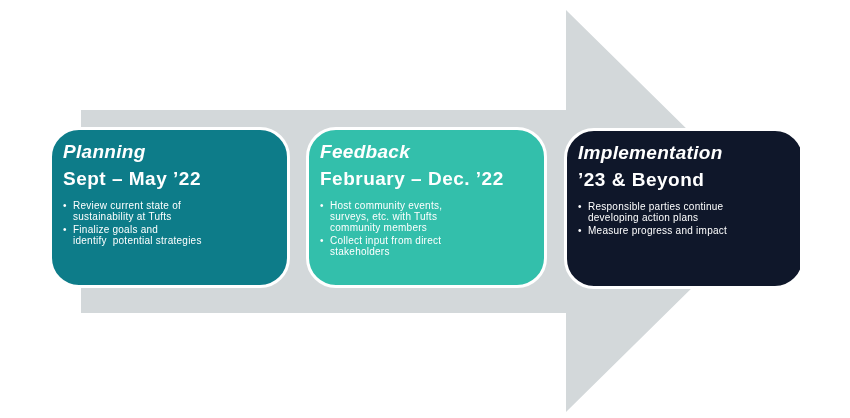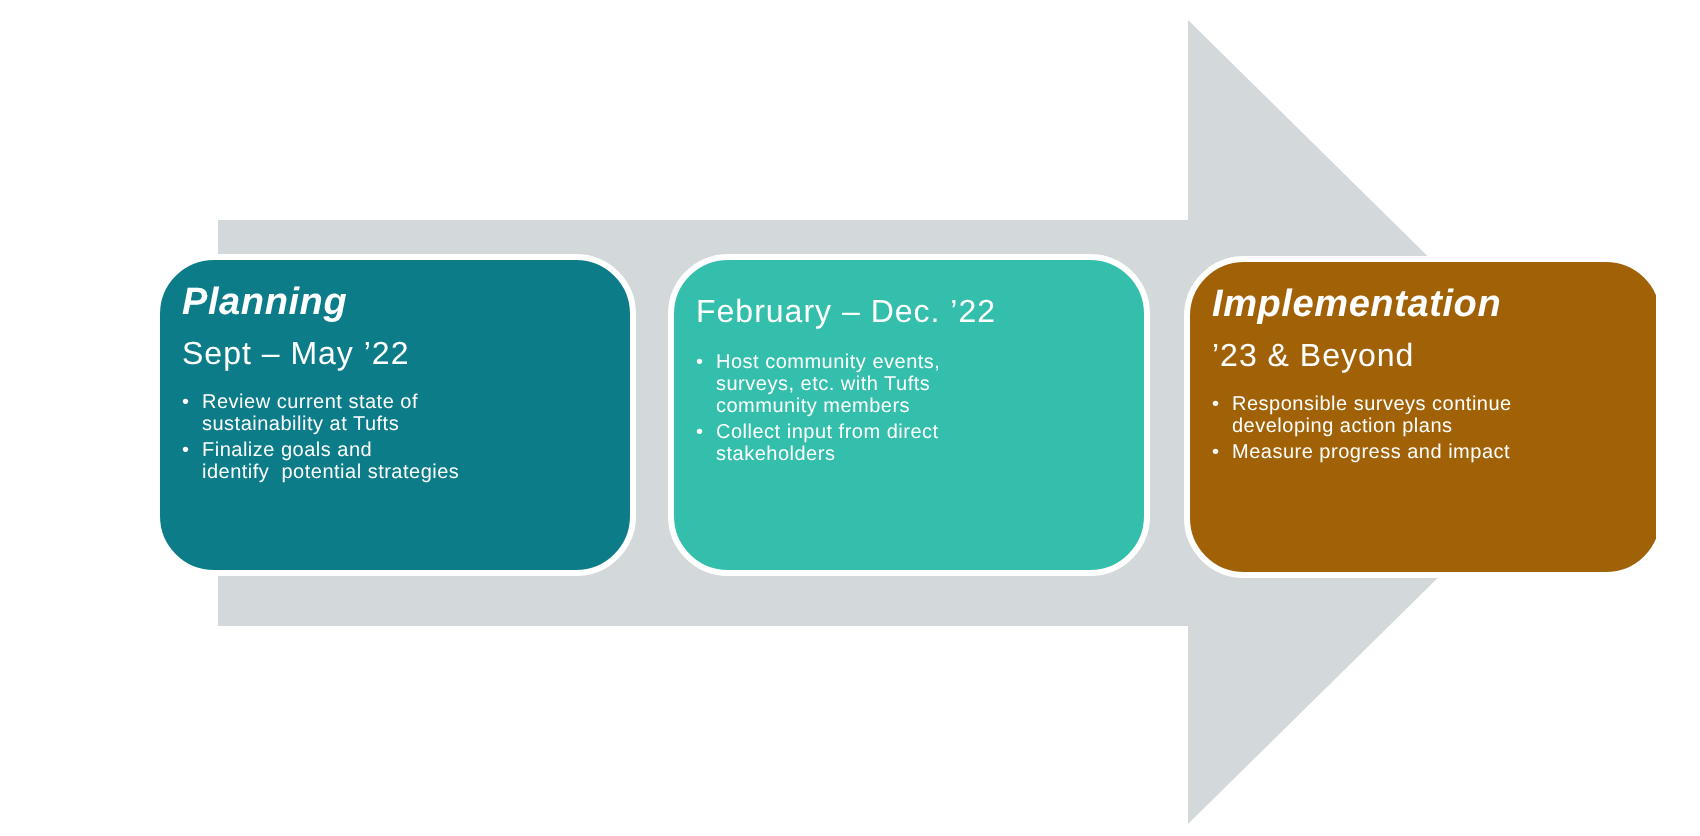--- a/index.html
+++ b/index.html
@@ -7,21 +7,20 @@
     padding: 0;
     background: #ffffff;
     font-family: "Liberation Sans", sans-serif;
   }
   .canvas {
     position: relative;
     width: 800px;
     height: 418px;
     background: #ffffff;
     overflow: hidden;
-    margin-left: 28px;
   }
   .arrow-svg {
     position: absolute;
     left: 0;
     top: 0;
   }
   .stage-card {
     position: absolute;
     top: 127px;
     width: 241px;
@@ -37,22 +36,22 @@
   .card-implementation { left: 564px; top: 128px; }
   .stage-title {
     font-size: 19px;
     font-weight: bold;
     font-style: italic;
     letter-spacing: 0.3px;
     margin: 0;
     line-height: 1.1;
   }
   .stage-period {
-    font-size: 16px;
-    font-weight: normal;
+    font-size: 19px;
+    font-weight: bold;
     letter-spacing: 0.5px;
     margin-top: 6px;
     line-height: 1.1;
   }
   .stage-bullets {
     list-style: none;
     margin: 10px 0 0 0;
     padding: 0;
     font-size: 10px;
     line-height: 1.1;
@@ -85,33 +84,34 @@
     <div class="stage-period">Sept – May ’22</div>
     <ul class="stage-bullets">
       <li>Review current state of
 sustainability at Tufts</li>
       <li>Finalize goals and
 identify  potential strategies</li>
     </ul>
   </div>
 
   <div class="stage-card card-feedback" style="background-color: rgb(51, 191, 171);">
+    <div class="stage-title">Feedback</div>
     <div class="stage-period">February – Dec. ’22</div>
     <ul class="stage-bullets">
       <li>Host community events,
 surveys, etc. with Tufts
 community members</li>
       <li>Collect input from direct
 stakeholders</li>
     </ul>
   </div>
 
-  <div class="stage-card card-implementation" style="background-color: #a16207;">
+  <div class="stage-card card-implementation" style="background-color: #0f172a;">
     <div class="stage-title">Implementation</div>
     <div class="stage-period">’23 &amp; Beyond</div>
     <ul class="stage-bullets">
-      <li>Responsible surveys continue
+      <li>Responsible parties continue
 developing action plans</li>
       <li>Measure progress and impact</li>
     </ul>
   </div>
 
 </div>
 
 </body></html>

